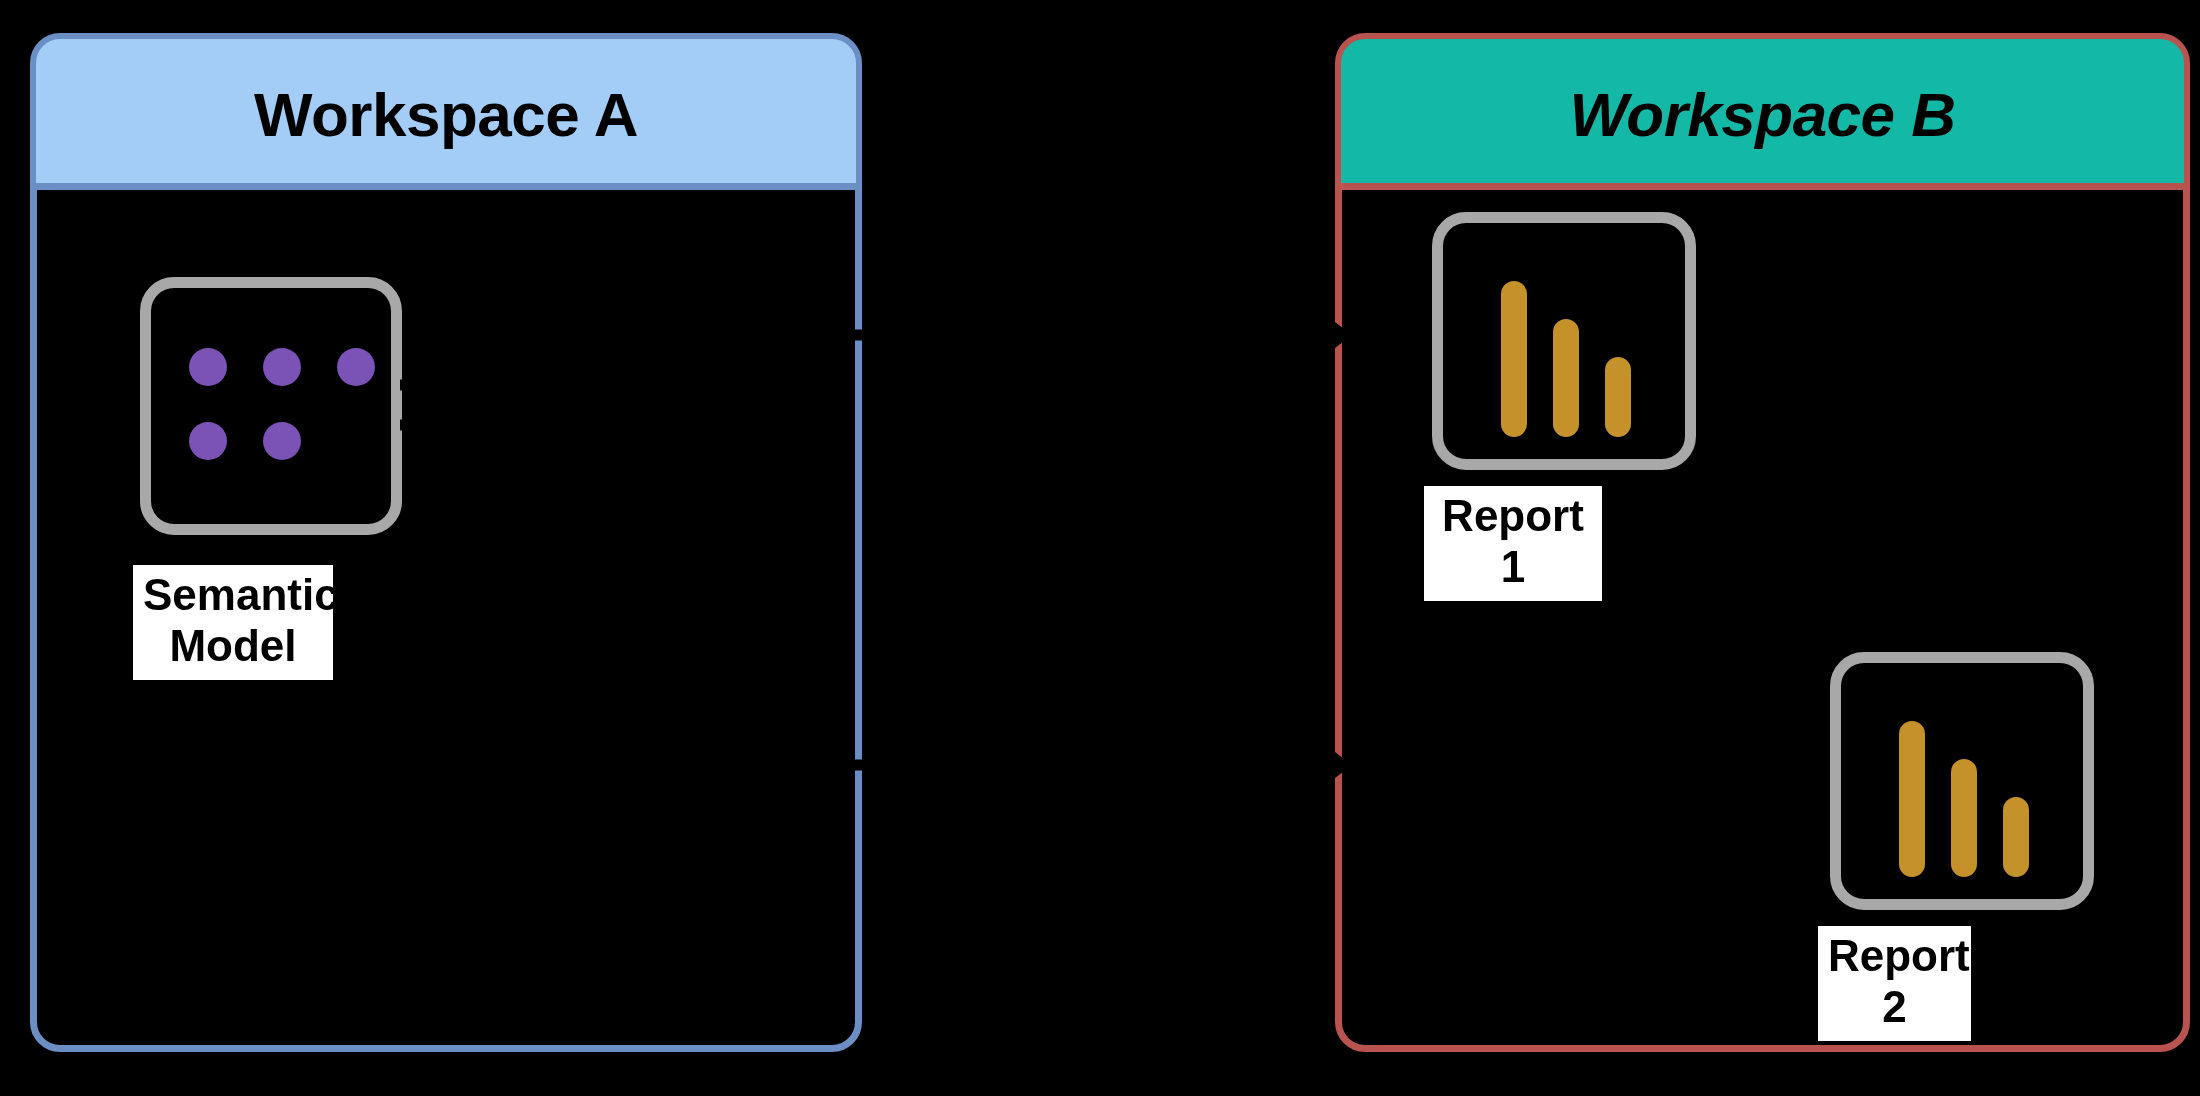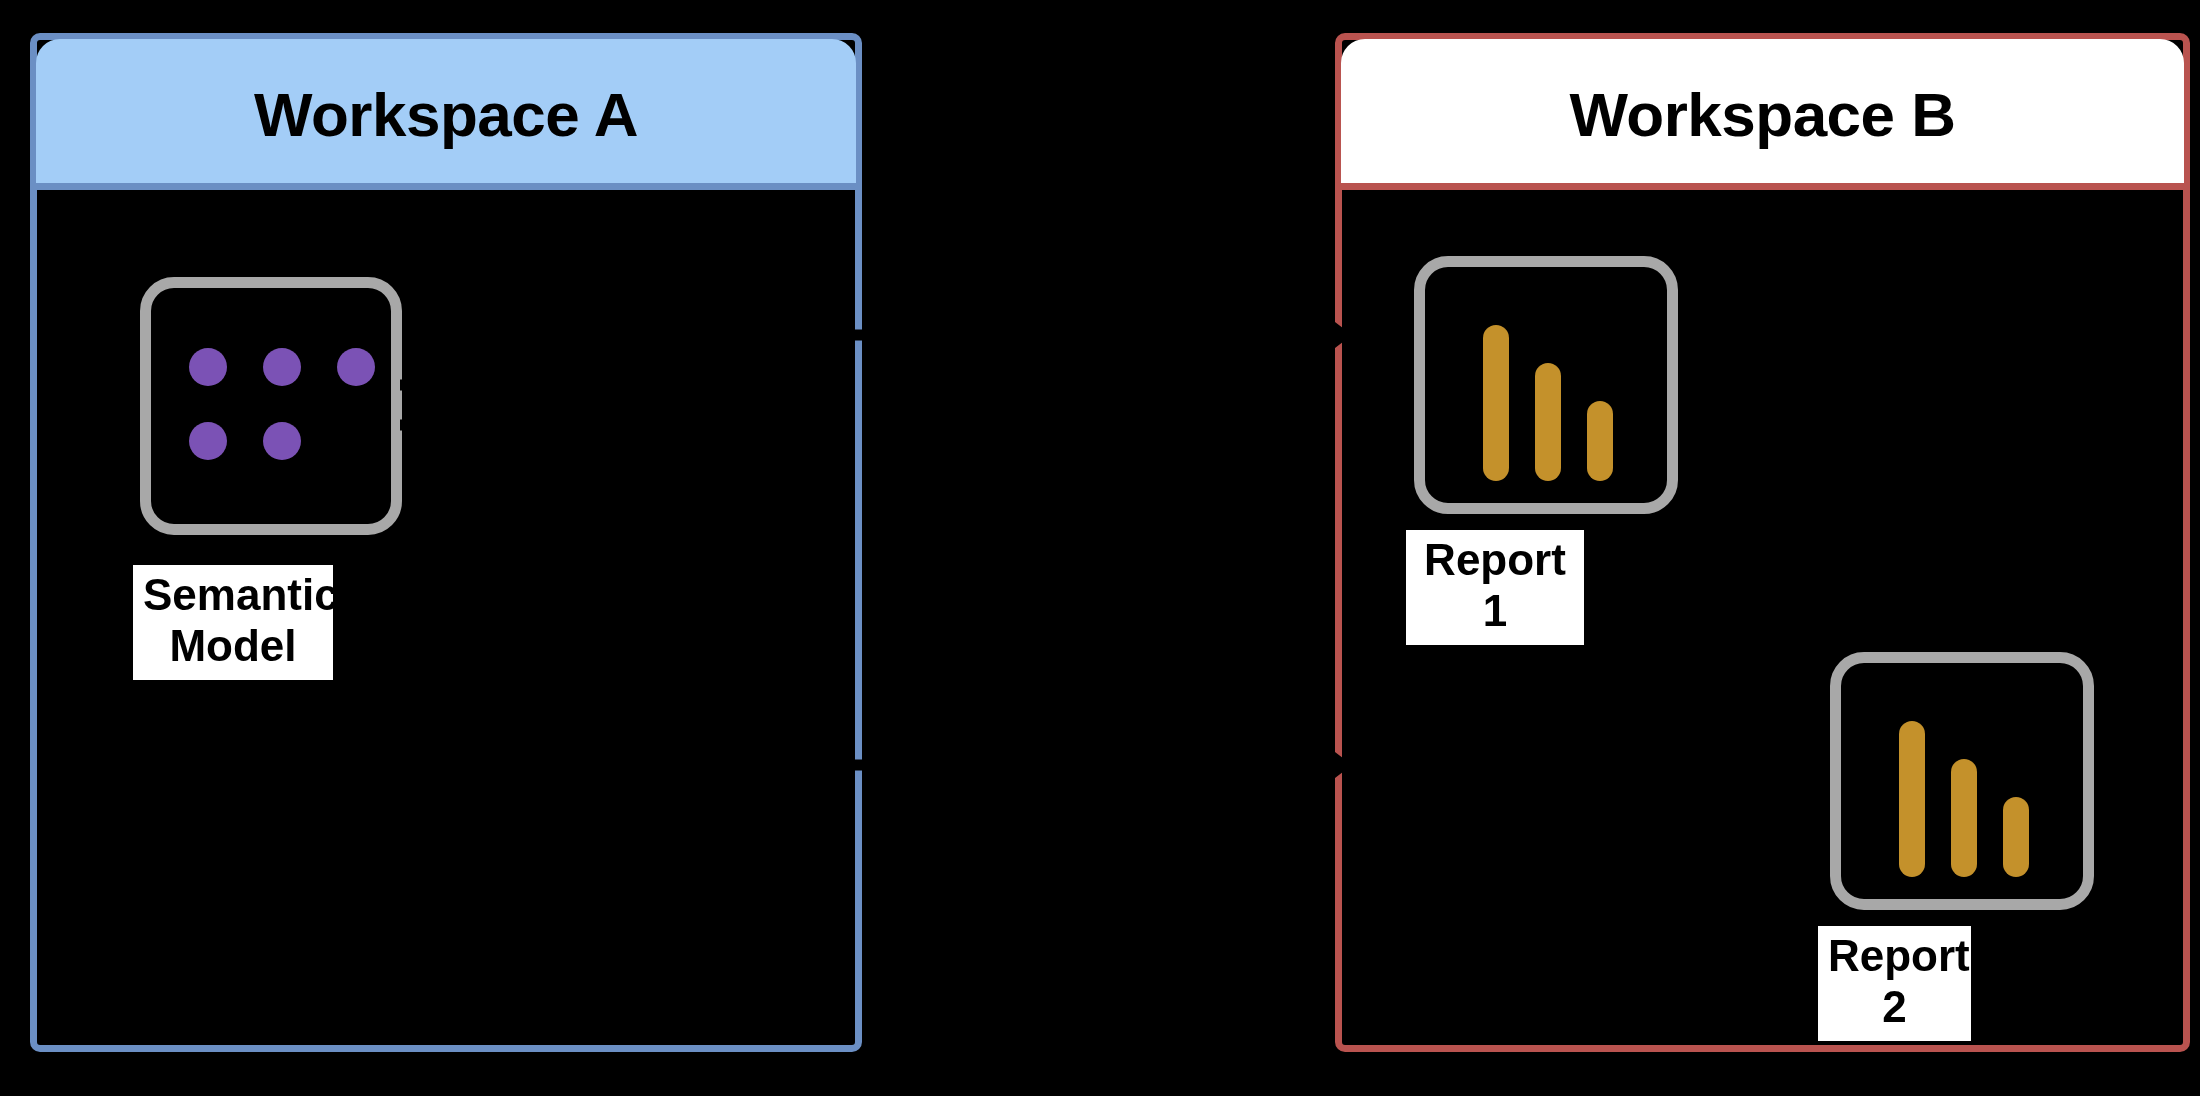--- a/index.html
+++ b/index.html
@@ -16,21 +16,21 @@
     overflow: hidden;
     font-family: "Liberation Sans", sans-serif;
   }
 
   
   .workspace {
     position: absolute;
     box-sizing: border-box;
     border-style: solid;
     border-width: 7px;
-    border-radius: 10px;
+    border-radius: 30px;
     background: transparent;
   }
   .workspace-header {
     position: absolute;
     left: -1px;
     right: -1px;
     top: -1px;
     height: 151px;
     box-sizing: border-box;
     border-radius: 24px 24px 0 0;
@@ -74,21 +74,21 @@
   #workspace-a .workspace-header { background: #A3CDF7; }
   #workspace-a .workspace-header-underline { background: #6B8FC4; }
 
   #workspace-b {
     left: 1335px;
     top: 33px;
     width: 855px;
     height: 1019px;
     border-color: #B9534F;
   }
-  #workspace-b .workspace-header { background: #ffffff; }
+  #workspace-b .workspace-header { background: #14b8a6; font-style: italic; }
   #workspace-b .workspace-header-underline { background: #B9534F; }
 
   
   .node {
     position: absolute;
   }
   .node-icon {
     position: absolute;
     left: 0;
     top: 0;
@@ -168,21 +168,21 @@
   </div>
 
   <div class="workspace" id="workspace-b">
     <div class="workspace-header">
       <span class="workspace-title">Workspace B</span>
       <div class="workspace-header-underline"></div>
     </div>
 
     <div class="workspace-body">
 
-      <div class="node" style="left:72px; top:22px; width:280px; height:340px;margin-top:44px;">
+      <div class="node" style="left:90px; top:22px; width:280px; height:340px;">
 
         <div class="node-icon" style="width:264px; height:258px;">
           <div class="bar" style="left:58px;  top:58px;  height:156px;"></div>
           <div class="bar" style="left:110px; top:96px;  height:118px;"></div>
           <div class="bar" style="left:162px; top:134px; height:80px;"></div>
         </div>
 
         <div class="node-label" style="left:-8px; top:274px; width:178px;">Report 1</div>
       </div>
 

